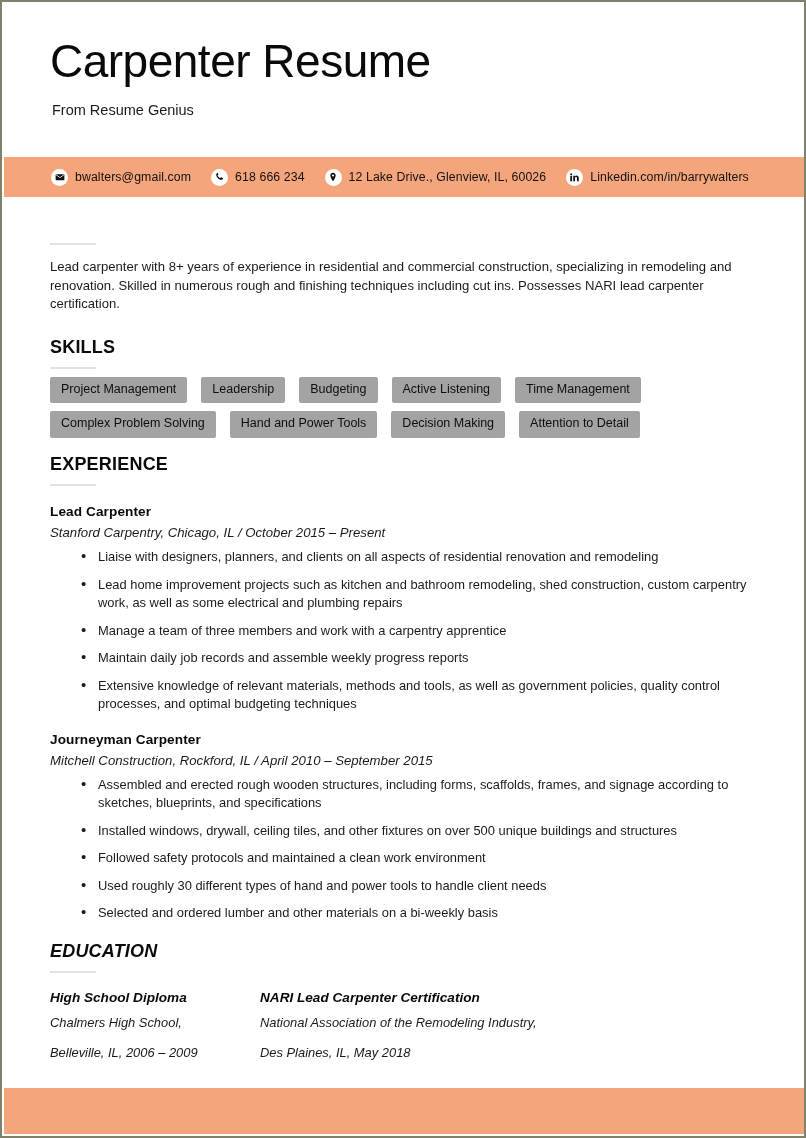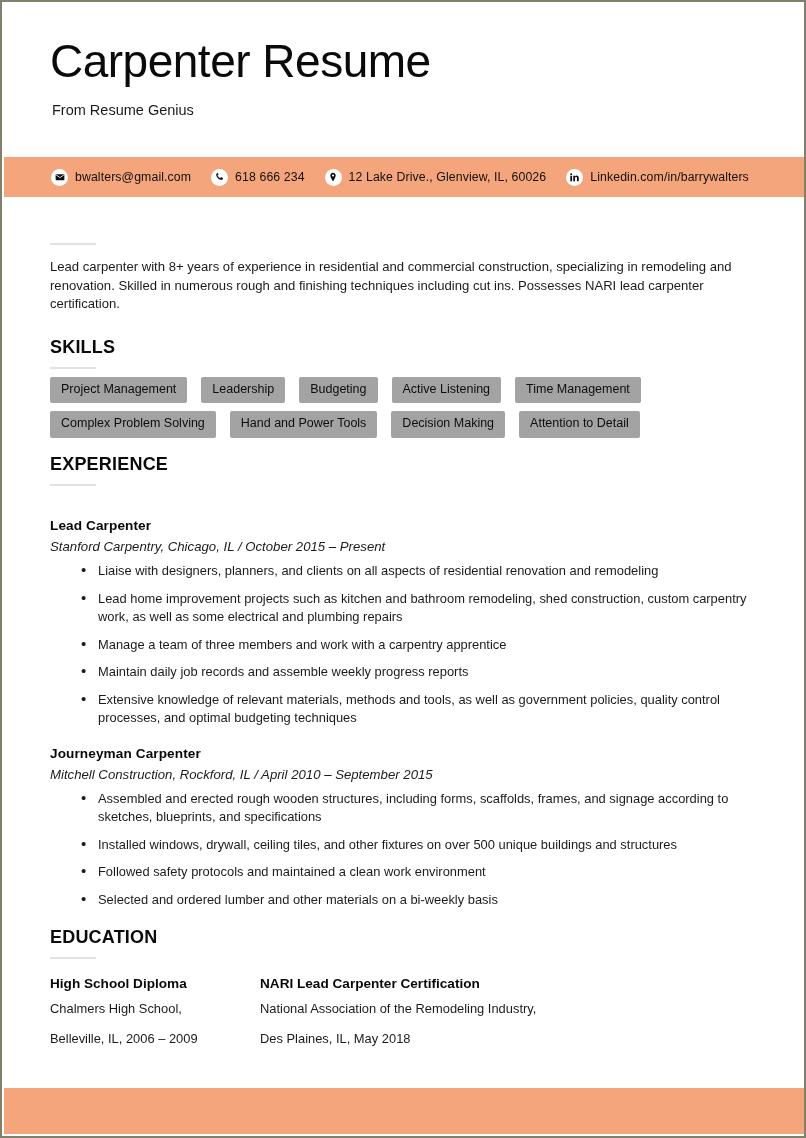--- a/index.html
+++ b/index.html
@@ -138,21 +138,21 @@
     color: #100d0b;
     font-size: 12.5px;
     padding: 6px 11px 7px 11px;
     margin-right: 14px;
     border-radius: 2px;
     white-space: nowrap;
     line-height: 1.1;
   }
 
   
-  .job { margin-top: 32px; }
+  .job { margin-top: 18px; }
   .job-title {
     font-size: 13.6px;
     font-weight: 700;
     color: #090909;
     margin: 0;
     letter-spacing: 0.1px;
   }
   .job-meta {
     font-size: 13.2px;
     font-style: italic;
@@ -310,26 +310,27 @@
           </ul>
         </div>
 
         <div class="job" style="margin-top:18px;">
           <div class="job-title">Journeyman Carpenter</div>
           <div class="job-meta">Mitchell Construction, Rockford, IL  /  April 2010 – September 2015</div>
           <ul class="bullets">
             <li>Assembled and erected rough wooden structures, including forms, scaffolds, frames, and signage according to sketches, blueprints, and specifications</li>
             <li>Installed windows, drywall, ceiling tiles, and other fixtures on over 500 unique buildings and structures</li>
             <li>Followed safety protocols and maintained a clean work environment</li>
+            <li>Used roughly 30 different types of hand and power tools to handle client needs</li>
             <li>Selected and ordered lumber and other materials on a bi-weekly basis</li>
           </ul>
         </div>
       </div>
 
-      <div class="section" style="margin-top:18px;">
+      <div class="section" style="margin-top:18px;font-style:italic;">
         <div class="sec-head">EDUCATION</div>
         <div class="sec-rule"></div>
 
         <div class="edu-grid">
           <div class="edu-col-left">
             <div class="edu-title">High School Diploma</div>
             <div class="edu-line">Chalmers High School,</div>
             <div class="edu-line">Belleville, IL, 2006 – 2009</div>
           </div>
           <div class="edu-col-right">

